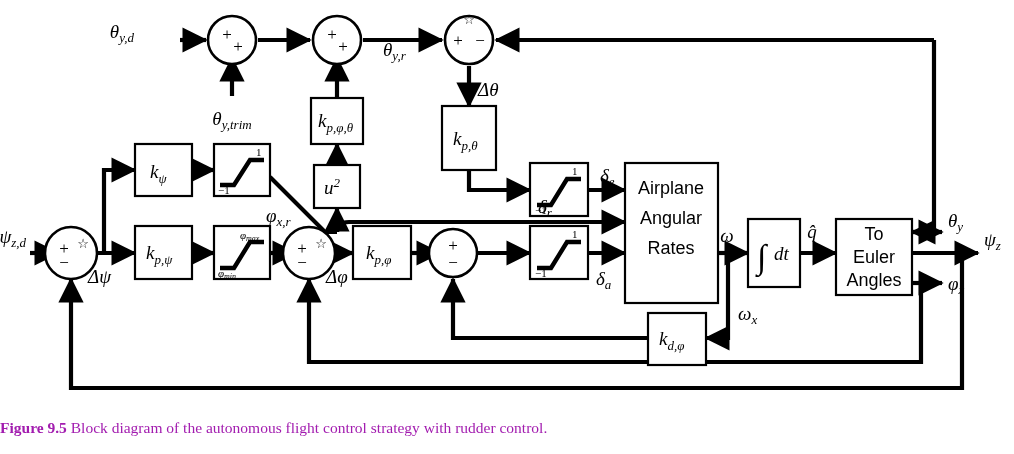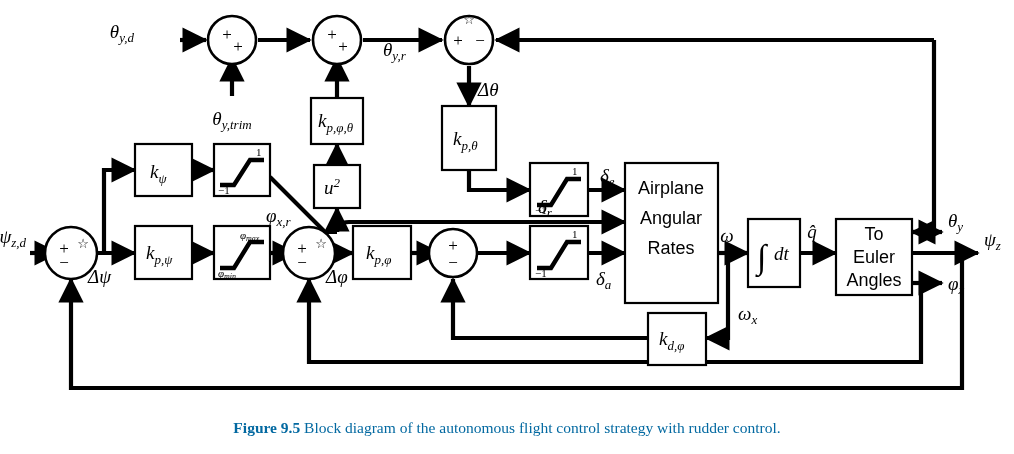--- a/index.html
+++ b/index.html
@@ -80,24 +80,24 @@
   }
   .star {
     font-size: 13px;
     text-anchor: middle;
   }
   #caption {
     position: absolute;
     left: 0;
     top: 418px;
     width: 1014px;
-    text-align: center;
+    text-align: left;
     font-family: "Liberation Serif", serif;
     font-size: 15.5px;
-    color: #0369a1;
+    color: #a21caf;
     line-height: 1.3;
   }
   #caption .figno {
     font-weight: bold;
   }
 </style>
 </head>
 <body>
 
 <div id="figure-root">

